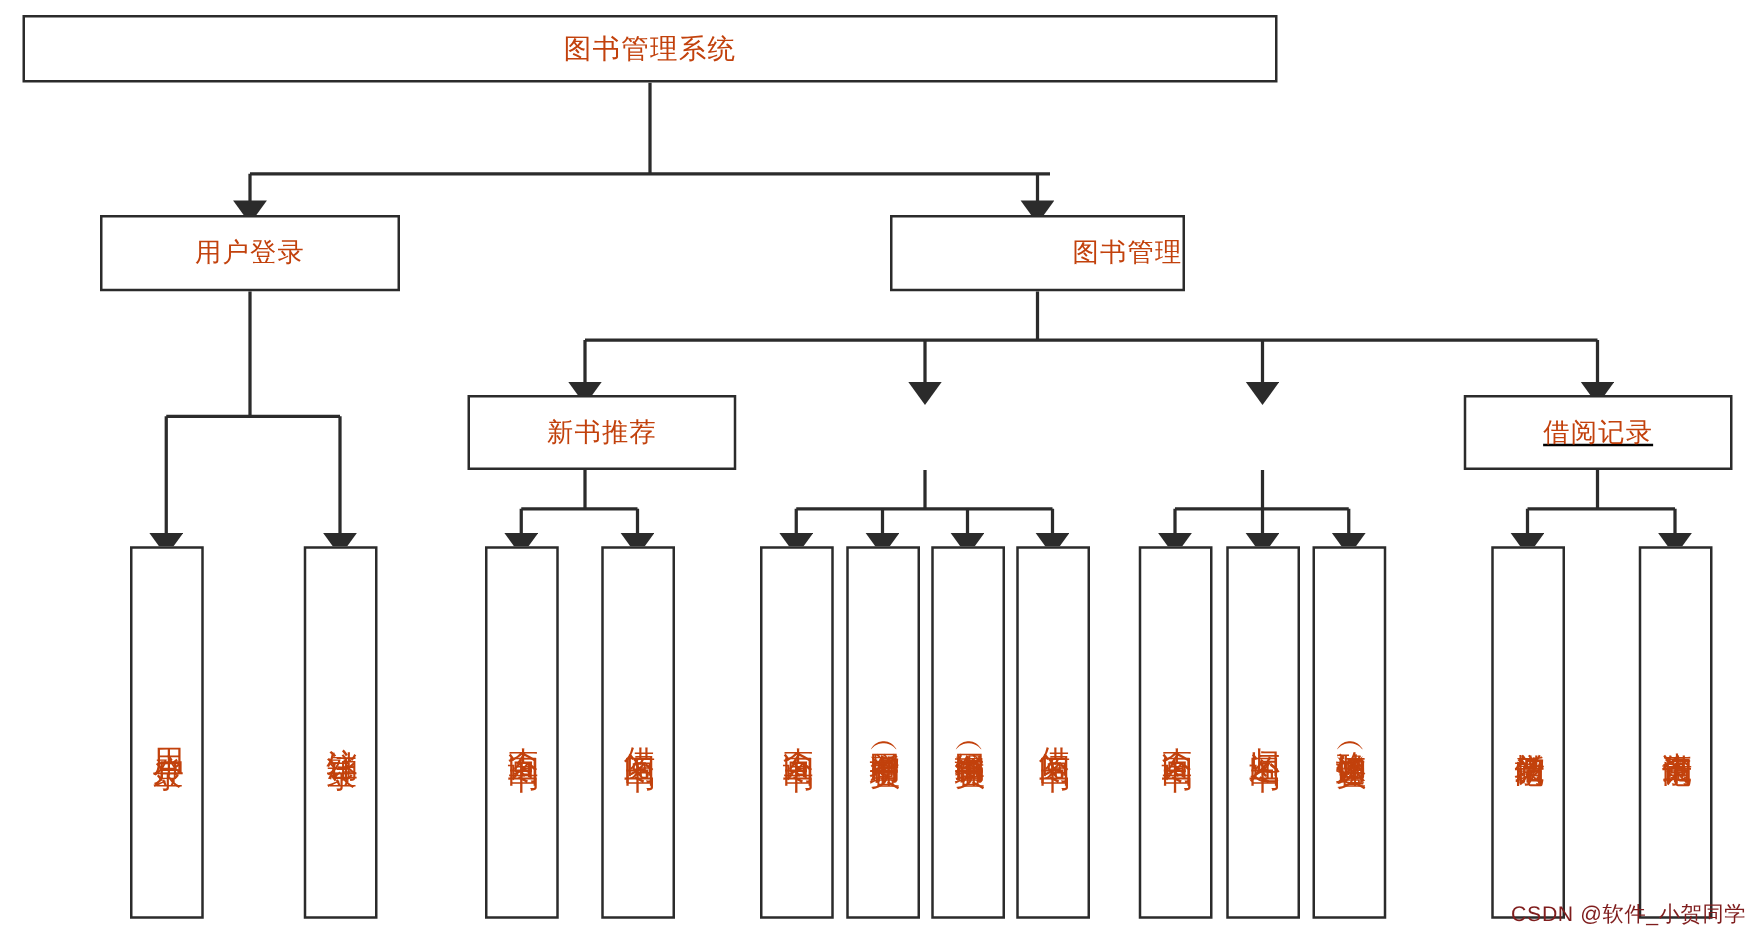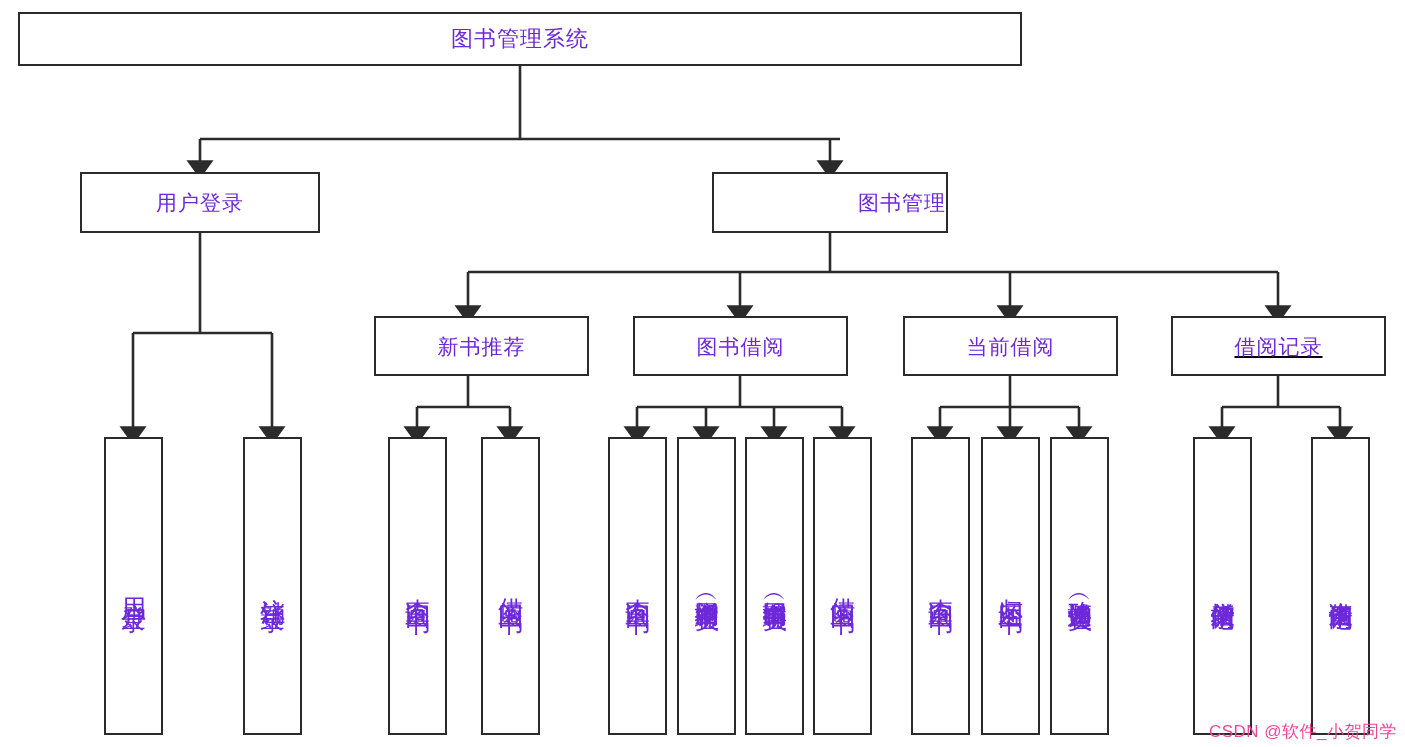--- a/index.html
+++ b/index.html
@@ -2,37 +2,37 @@
 <html><head>
 <meta charset="utf-8">
 <style>
   html,body{margin:0;padding:0;background:#ffffff;}
   body{width:1405px;height:747px;font-family:"Liberation Sans","DejaVu Sans",sans-serif;overflow:hidden;}
   #stage{position:relative;width:1405px;height:747px;background:#ffffff;}
   svg.wires{position:absolute;left:0;top:0;width:1405px;height:747px;pointer-events:none;}
 
   .box{position:absolute;background:#ffffff;border:2px solid #2b2b2b;box-sizing:border-box;
        display:flex;align-items:center;justify-content:center;}
-  .box .lbl{color:#6d28d9;white-space:nowrap;}
+  .box .lbl{color:#c2410c;white-space:nowrap;}
 
   .h-box .lbl{font-size:21px;line-height:1;letter-spacing:1px;}
   #box-root .lbl{font-size:22px;}
 
   .v-box{align-items:center;justify-content:center;}
   .v-box .lbl{
     writing-mode:vertical-rl;
     text-orientation:upright;
     font-size:25px;
     line-height:1.02;
     letter-spacing:4px;
     white-space:nowrap;
   }
   .v-box.long .lbl{font-size:24px;letter-spacing:1px;}
 
-  #watermark{position:absolute;right:8px;bottom:4px;font-size:17px;color:#ec4899;
+  #watermark{position:absolute;right:8px;bottom:4px;font-size:17px;color:#7f1d1d;
              letter-spacing:0.5px;white-space:nowrap;}
 </style>
 </head>
 <body>
 
 <div id="stage">
 
   <svg class="wires" viewBox="0 0 1405 747" xmlns="http://www.w3.org/2000/svg">
     <defs>
       <marker id="arrow" markerWidth="10" markerHeight="11" refX="1.4" refY="5.2" orient="auto" markerUnits="strokeWidth">
@@ -90,26 +90,20 @@
   <div class="box h-box" style="left:80px;top:172px;width:240px;height:61px;">
     <span class="lbl">用户登录</span>
   </div>
   <div class="box h-box" style="left:712px;top:172px;width:236px;height:61px;justify-content:flex-end;">
     <span class="lbl">图书管理</span>
   </div>
 
   <div class="box h-box" style="left:374px;top:316px;width:215px;height:60px;">
     <span class="lbl">新书推荐</span>
   </div>
-  <div class="box h-box" style="left:633px;top:316px;width:215px;height:60px;">
-    <span class="lbl">图书借阅</span>
-  </div>
-  <div class="box h-box" style="left:903px;top:316px;width:215px;height:60px;">
-    <span class="lbl">当前借阅</span>
-  </div>
   <div class="box h-box" style="left:1171px;top:316px;width:215px;height:60px;text-decoration:underline;">
     <span class="lbl">借阅记录</span>
   </div>
 
   <div class="box v-box" style="left:104px;top:437px;width:59px;height:298px;">
     <span class="lbl">用户登录</span>
   </div>
   <div class="box v-box" style="left:243px;top:437px;width:59px;height:298px;">
     <span class="lbl">注销登录</span>
   </div>

